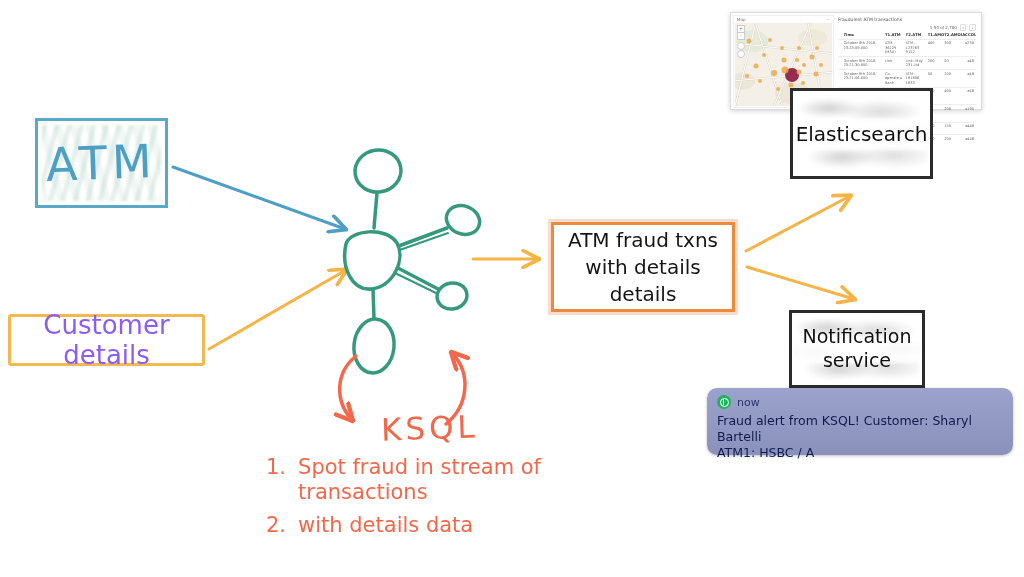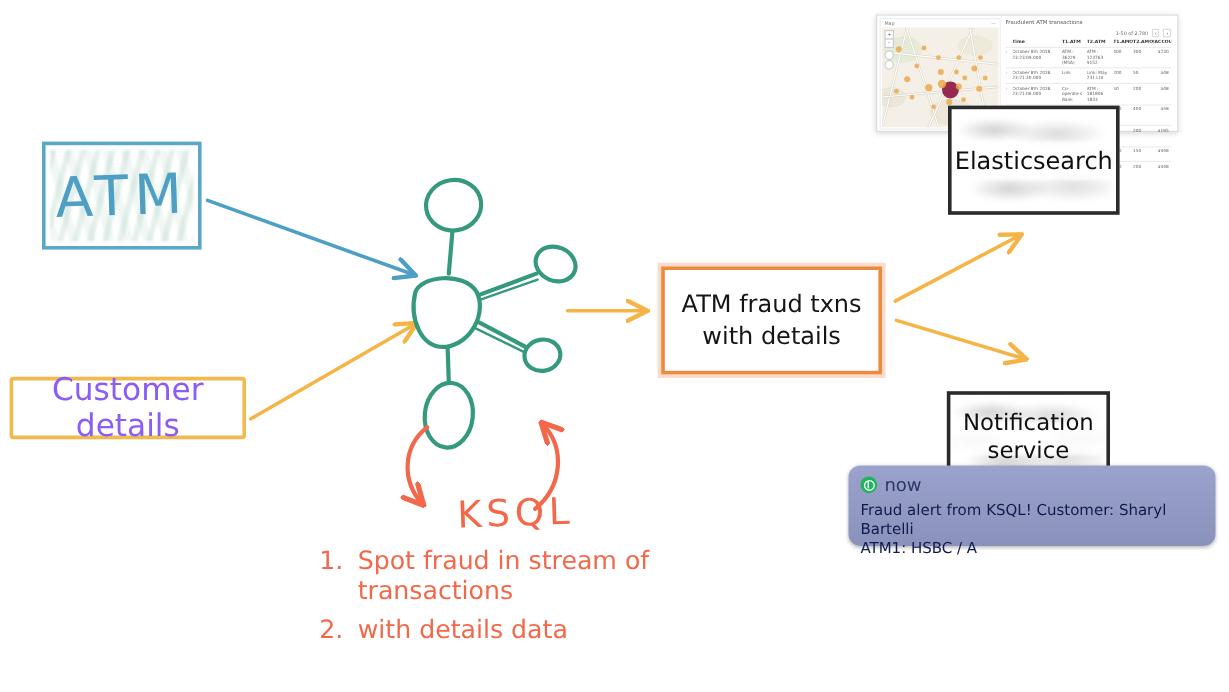--- a/index.html
+++ b/index.html
@@ -31,21 +31,21 @@
         radial-gradient(60px 16px at 65% 22%, rgba(140,140,140,.32), transparent 70%),
         radial-gradient(50px 16px at 35% 80%, rgba(130,130,130,.36), transparent 70%),
         radial-gradient(60px 18px at 75% 78%, rgba(145,145,145,.30), transparent 70%),
         radial-gradient(40px 14px at 15% 55%, rgba(150,150,150,.22), transparent 70%),
         radial-gradient(44px 14px at 85% 50%, rgba(150,150,150,.22), transparent 70%);
       filter:blur(2px);}
   .graybox .band{position:absolute;left:4px;right:4px;top:32%;height:38%;
                  background:rgba(255,255,255,.65);filter:blur(1px);}
   #es-box{left:790px;top:88px;width:143px;height:91px;z-index:5;}
   #es-box .label{position:relative;font-size:20px;color:#101010;}
-  #notif-box{left:789px;top:310px;width:136px;height:78px;z-index:5;margin-top:16px;}
+  #notif-box{left:789px;top:310px;width:136px;height:78px;z-index:5;}
   #notif-box .label{position:relative;font-size:19px;line-height:1.25;color:#101010;}
 
   
   #ksql-label{position:absolute;left:381px;top:410px;font-size:31px;color:#f3684a;
               letter-spacing:4px;transform:rotate(-2deg);}
   .note{position:absolute;display:flex;gap:12px;color:#f3684a;font-size:21px;line-height:1.2;}
   #note-1{left:266px;top:455px;}
   #note-2{left:266px;top:513px;}
 
   
@@ -79,21 +79,21 @@
 
   
   #pushbullet{position:absolute;left:707px;top:388px;width:306px;height:67px;z-index:6;
       border-radius:10px;background:linear-gradient(180deg,#9ba3cc 0%,#8a92bc 100%);
       box-shadow:0 1px 3px rgba(0,0,0,.25);box-sizing:border-box;padding:7px 10px 6px 10px;}
   #pb-header{display:flex;align-items:center;gap:6px;}
   #pb-icon{width:14px;height:14px;border-radius:50%;background:#23b25f;position:relative;flex:0 0 auto;}
   #pb-icon::before{content:"";position:absolute;inset:2.5px;border:1.6px solid #fff;border-radius:50%;box-sizing:border-box;}
   #pb-icon::after{content:"";position:absolute;left:5.5px;top:4px;width:1.6px;height:6px;background:#fff;}
   #pb-app{font-size:11px;font-weight:bold;color:#22306b;letter-spacing:.5px;flex:1;}
-  #pb-time{font-size:15px;color:#2b3566;}
+  #pb-time{font-size:11px;color:#2b3566;}
   #pb-body{margin-top:4px;font-size:12.5px;line-height:1.28;color:#101a4d;}
 
   
   #overlay{position:absolute;left:0;top:0;z-index:3;pointer-events:none;}
 </style>
 </head>
 <body>
 
 <div class="stage">
 
@@ -228,20 +228,21 @@
   </div>
 
   <div id="customer-box" class="sketchbox">
     <div class="label">Customer details</div>
   </div>
 
   <div id="fraud-box" class="sketchbox">
     <div class="label">
       <div>ATM fraud txns</div>
       <div>with details</div>
+      <div>details</div>
     </div>
   </div>
 
   <div id="es-box" class="sketchbox graybox">
     <div class="scribble"></div>
     <div class="band"></div>
     <div class="label">Elasticsearch</div>
   </div>
 
   <div id="notif-box" class="sketchbox graybox">

